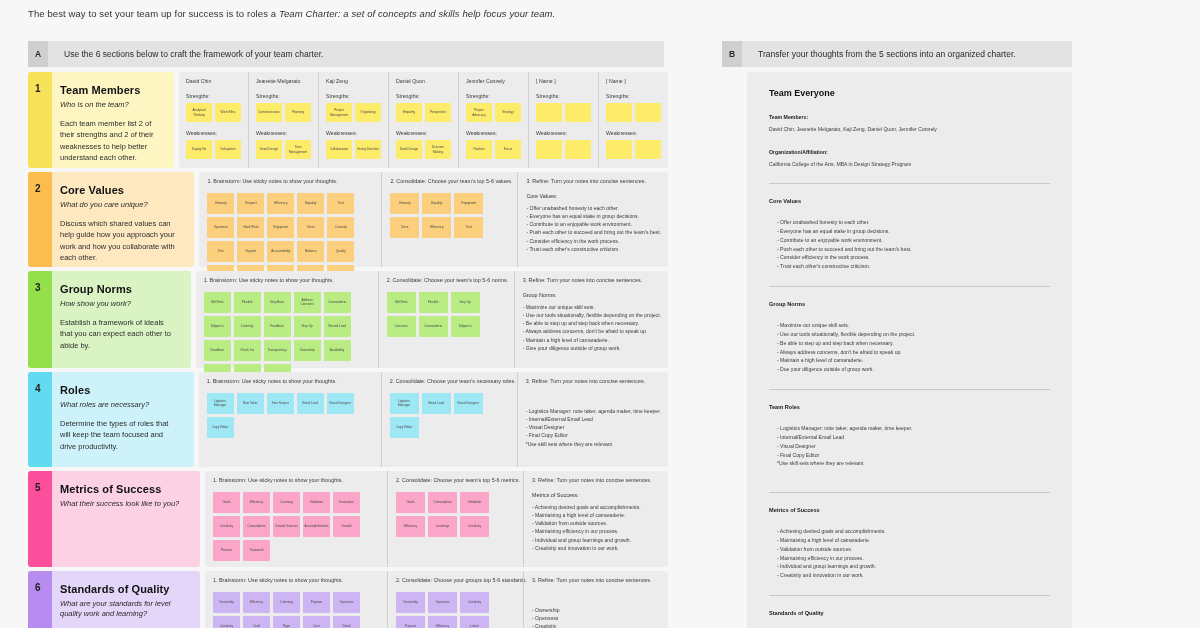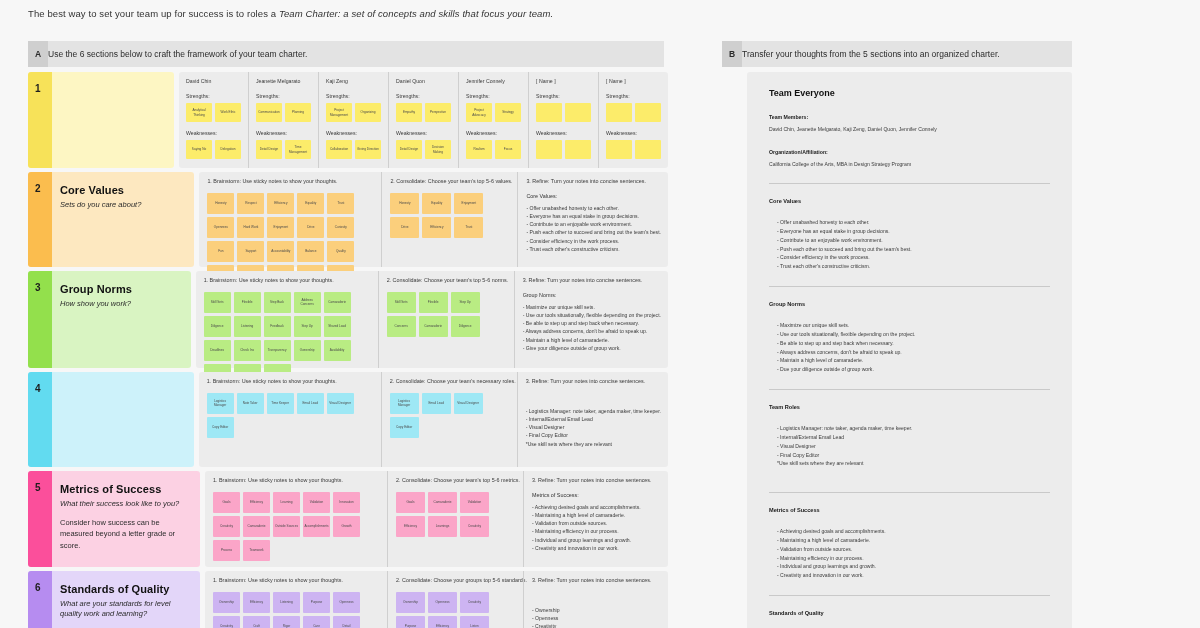--- a/index.html
+++ b/index.html
@@ -23,21 +23,21 @@
   .panel-head {
     position: absolute; height: 26px; background: #e3e3e3;
     display: flex; align-items: center;
   }
   .panel-head .badge {
     width: 20px; height: 26px; background: #cfcfcf;
     display: flex; align-items: center; justify-content: center;
     font-size: 8.5px; font-weight: bold; color: #2b2b2b;
   }
   .panel-head .ptext {
-    font-size: 8.5px; color: #2b2b2b; 
+    font-size: 8.5px; color: #2b2b2b; padding-left: 16px;
   }
   #panelA { left: 28px; top: 41px; width: 636px; }
   #panelB { left: 722px; top: 41px; width: 350px; }
 
   
   .sections { position: absolute; left: 28px; top: 72px; width: 640px; }
   .section { position: relative; display: flex; margin-bottom: 4px; }
 
   .sec-card {
     position: relative; width: 172px; display: flex;
@@ -101,38 +101,43 @@
   .ch-sec-title { font-size: 5.6px; font-weight: bold; color: #1a1a1a; margin-bottom: 14px; }
   .ch-list { font-size: 5.1px; color: #3a3a3a; line-height: 1.72; padding-left: 8px; }
   .ch-sec { min-height: 78px; }
 </style>
 </head>
 <body>
 
 <div class="page">
 
   <div class="intro">
-    <span>The best way to set your team up for success is to roles a </span><em>Team Charter: a set of concepts and skills that focus your team.</em>
+    <span>The best way to set your team up for success is to roles a </span><em>Team Charter: a set of concepts and skills help focus your team.</em>
   </div>
 
   <div class="panel-head" id="panelA">
     <div class="badge">A</div>
     <div class="ptext">Use the 6 sections below to craft the framework of your team charter.</div>
   </div>
 
   <div class="panel-head" id="panelB">
     <div class="badge">B</div>
     <div class="ptext">Transfer your thoughts from the 5 sections into an organized charter.</div>
   </div>
 
   <div class="sections" id="sections-root">
       <div class="section" style="height: 96px;">
         <div class="sec-card" style="background: rgb(253, 246, 195);">
           <div class="sec-stripe" style="background:#f7e259"></div>
           <div class="sec-num">1</div>
+          <div class="sec-body">
+            <div class="sec-title">Team Members</div>
+            <div class="sec-q">Who is on the team?</div>
+            <div class="sec-desc">Each team member list 2 of their strengths and 2 of their weaknesses to help better understand each other.</div>
+          </div>
         </div>
         <div class="work">
           <div class="tm-grid">
             <div class="tm-col">
               <div class="tm-name">David Chin</div>
               <div class="tm-sub">Strengths:</div>
               <div class="tm-notes">
                 <div class="note" style="background:#fcec6a">Analytical Thinking</div>
                 <div class="note" style="background:#fcec6a">Work Ethic</div>
               </div>
@@ -222,21 +227,22 @@
             </div>
           </div>
         </div>
       </div>
       <div class="section" style="height: 95px;">
         <div class="sec-card" style="background: rgb(253, 232, 192);">
           <div class="sec-stripe" style="background:#fbbd4e"></div>
           <div class="sec-num">2</div>
           <div class="sec-body">
             <div class="sec-title">Core Values</div>
-            <div class="sec-q">Sets do you care about?</div>
+            <div class="sec-q">What do you care unique?</div>
+            <div class="sec-desc">Discuss which shared values can help guide how you approach your work and how you collaborate with each other.</div>
           </div>
         </div>
         <div class="work">
           <div class="wcol wcol-1">
             <div class="wcol-head">1. Brainstorm: Use sticky notes to show your thoughts.</div>
             <div class="notes">
               <div class="note" style="background:#fbcf7c">Honesty</div>
               <div class="note" style="background:#fbcf7c">Respect</div>
               <div class="note" style="background:#fbcf7c">Efficiency</div>
               <div class="note" style="background:#fbcf7c">Equality</div>
@@ -287,20 +293,21 @@
           </div>
         </div>
       </div>
       <div class="section" style="height: 97px;">
         <div class="sec-card" style="background: rgb(217, 244, 194);">
           <div class="sec-stripe" style="background:#93e04c"></div>
           <div class="sec-num">3</div>
           <div class="sec-body">
             <div class="sec-title">Group Norms</div>
             <div class="sec-q">How show you work?</div>
+            <div class="sec-desc">Establish a framework of ideals that you can expect each other to abide by.</div>
           </div>
         </div>
         <div class="work">
           <div class="wcol wcol-1">
             <div class="wcol-head">1. Brainstorm: Use sticky notes to show your thoughts.</div>
             <div class="notes">
               <div class="note" style="background:#b9ec83">Skill Sets</div>
               <div class="note" style="background:#b9ec83">Flexible</div>
               <div class="note" style="background:#b9ec83">Step Back</div>
               <div class="note" style="background:#b9ec83">Address Concerns</div>
@@ -342,20 +349,25 @@
               <div>- Maintain a high level of camaraderie.</div>
               <div>- Give your diligence outside of group work.</div>
             </div>
           </div>
         </div>
       </div>
       <div class="section" style="height: 95px;">
         <div class="sec-card" style="background: rgb(205, 242, 250);">
           <div class="sec-stripe" style="background:#62dbf0"></div>
           <div class="sec-num">4</div>
+          <div class="sec-body">
+            <div class="sec-title">Roles</div>
+            <div class="sec-q">What roles are necessary?</div>
+            <div class="sec-desc">Determine the types of roles that will keep the team focused and drive productivity.</div>
+          </div>
         </div>
         <div class="work">
           <div class="wcol wcol-1">
             <div class="wcol-head">1. Brainstorm: Use sticky notes to show your thoughts.</div>
             <div class="notes">
               <div class="note" style="background:#9ee8f5">Logistics Manager</div>
               <div class="note" style="background:#9ee8f5">Note Taker</div>
               <div class="note" style="background:#9ee8f5">Time Keeper</div>
               <div class="note" style="background:#9ee8f5">Email Lead</div>
               <div class="note" style="background:#9ee8f5">Visual Designer</div>
@@ -384,21 +396,20 @@
           </div>
         </div>
       </div>
       <div class="section" style="height: 96px;">
         <div class="sec-card" style="background: rgb(252, 209, 227);">
           <div class="sec-stripe" style="background:#fb4f9b"></div>
           <div class="sec-num">5</div>
           <div class="sec-body">
             <div class="sec-title">Metrics of Success</div>
             <div class="sec-q">What their success look like to you?</div>
-            <div class="sec-desc">Consider how success can be measured beyond a letter grade or score.</div>
           </div>
         </div>
         <div class="work">
           <div class="wcol wcol-1">
             <div class="wcol-head">1. Brainstorm: Use sticky notes to show your thoughts.</div>
             <div class="notes">
               <div class="note" style="background:#fba5c8">Goals</div>
               <div class="note" style="background:#fba5c8">Efficiency</div>
               <div class="note" style="background:#fba5c8">Learning</div>
               <div class="note" style="background:#fba5c8">Validation</div>

